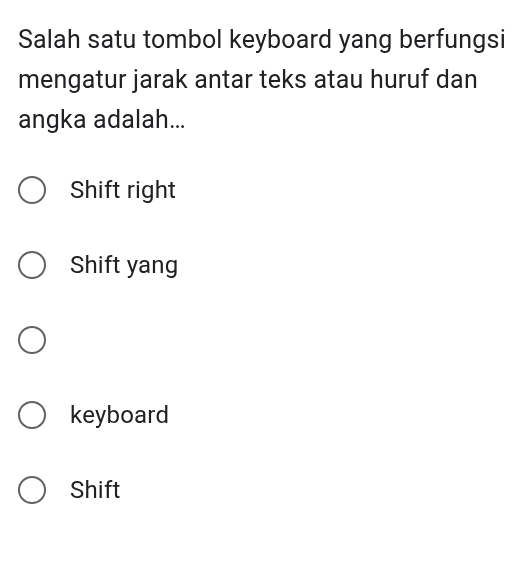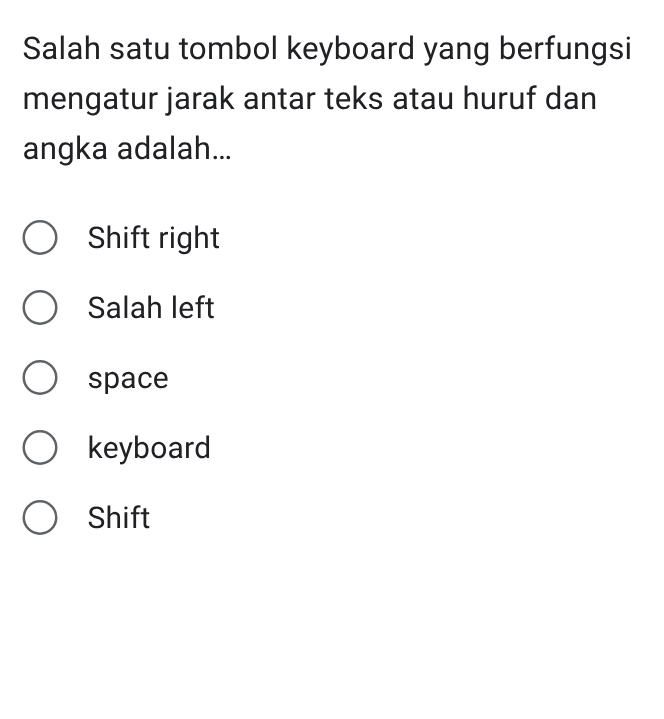--- a/index.html
+++ b/index.html
@@ -17,21 +17,21 @@
     .question-text {
       font-size: 25px;
       color: #202124;
       line-height: 1.6;
       margin-bottom: 36px;
       letter-spacing: 0.2px;
     }
     .options {
       display: flex;
       flex-direction: column;
-      gap: 28px;
+      gap: 47px;
     }
     .option {
       display: flex;
       align-items: center;
       cursor: pointer;
     }
     .radio-circle {
       width: 28px;
       height: 28px;
       border: 2.5px solid #5f6368;
@@ -50,25 +50,24 @@
 
 <div class="question-text">Salah satu tombol keyboard yang berfungsi mengatur jarak antar teks atau huruf dan angka adalah…</div>
 
 <div class="options">
   <div class="option">
     <div class="radio-circle"></div>
     <span class="option-label">Shift right</span>
   </div>
   <div class="option">
     <div class="radio-circle"></div>
-    <span class="option-label">Salah left</span>
+    <span class="option-label">Shift yang</span>
   </div>
   <div class="option">
     <div class="radio-circle"></div>
-    <span class="option-label">space</span>
   </div>
   <div class="option">
     <div class="radio-circle"></div>
     <span class="option-label">keyboard</span>
   </div>
   <div class="option">
     <div class="radio-circle"></div>
     <span class="option-label">Shift</span>
   </div>
 </div>

